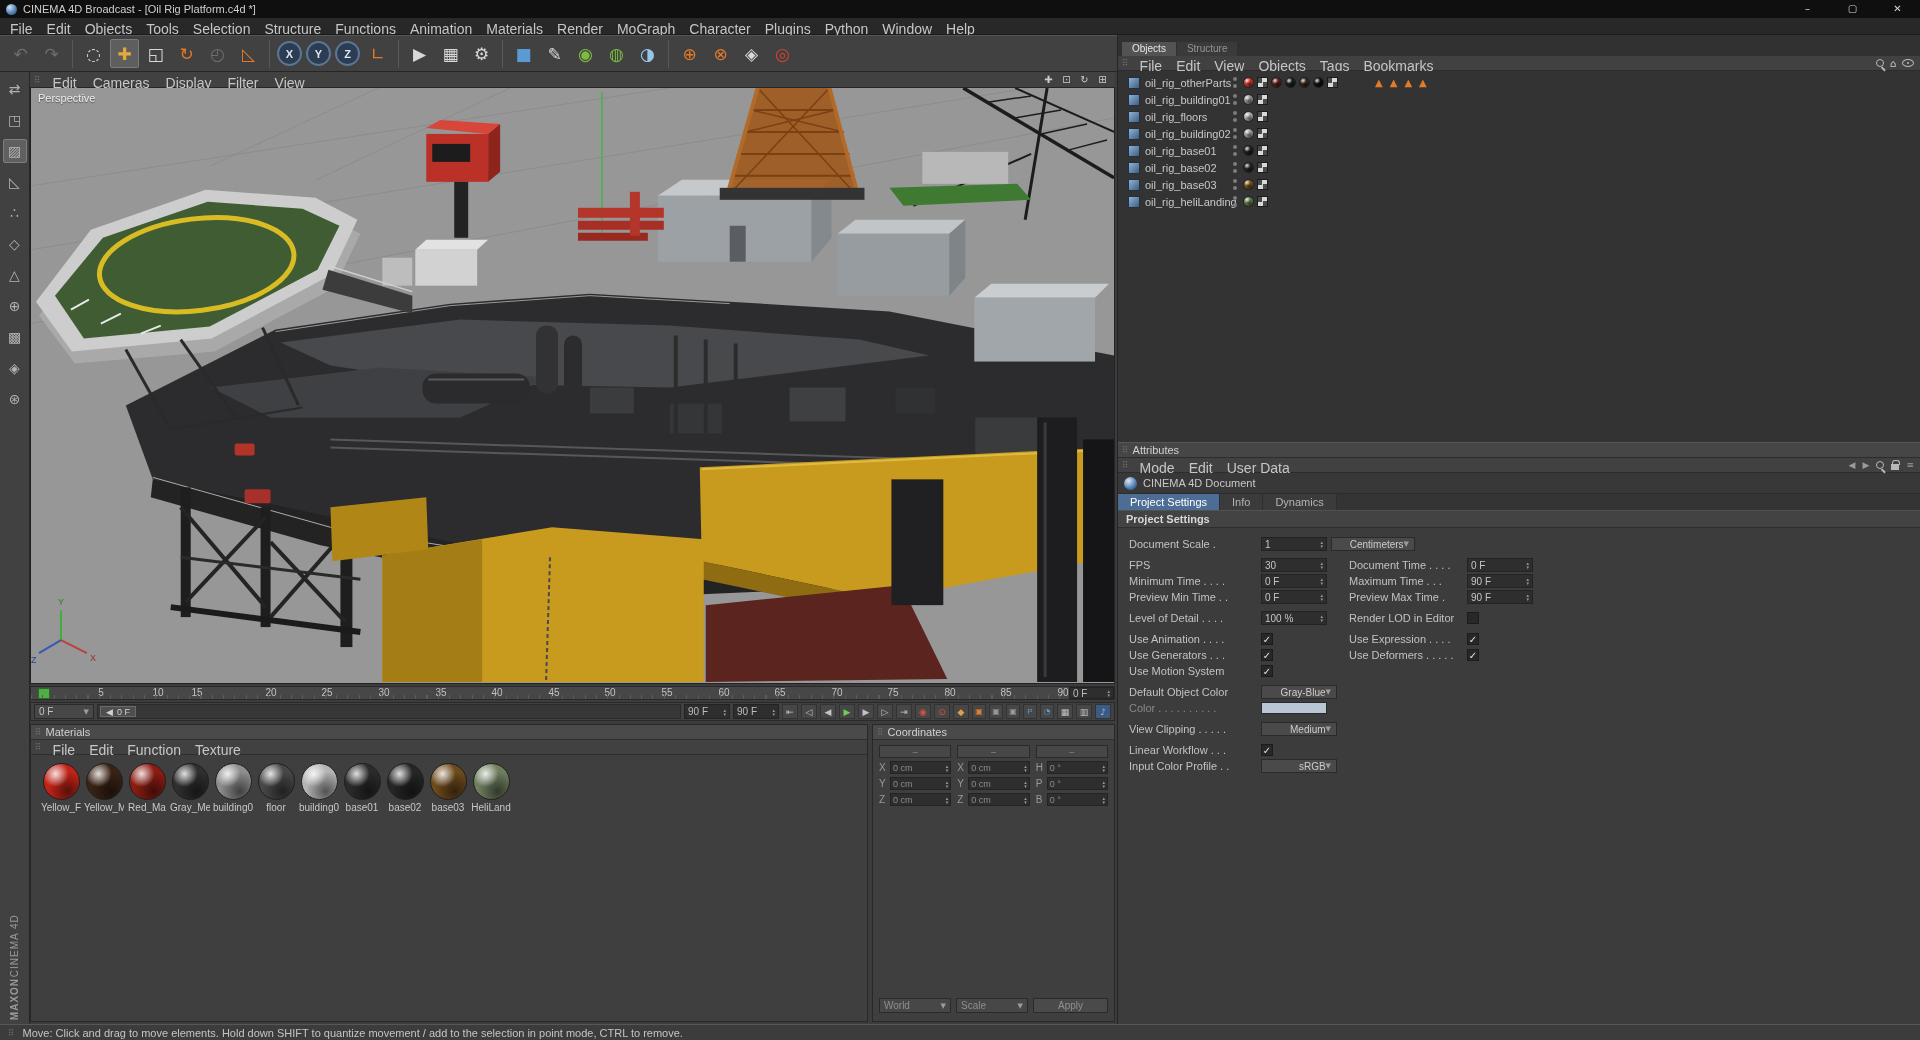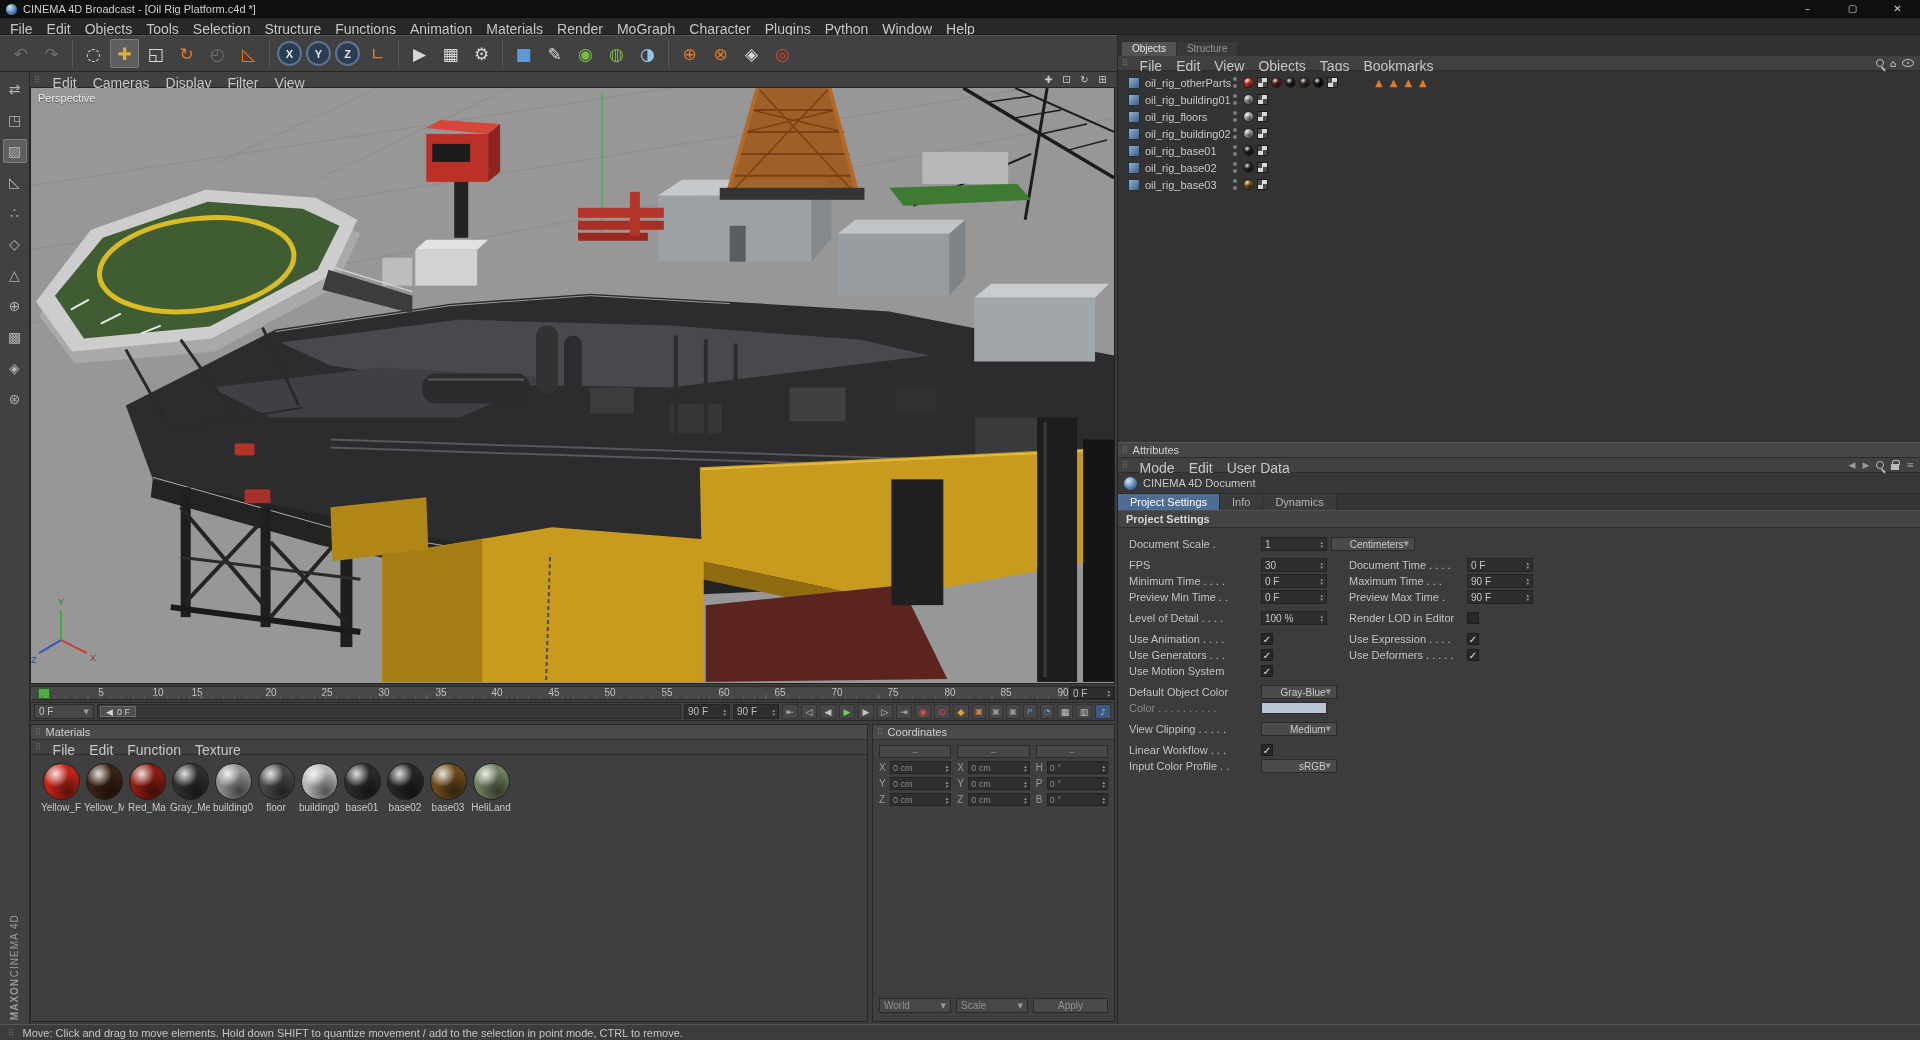--- a/index.html
+++ b/index.html
@@ -767,20 +767,32 @@
         <span class="row-tags">
           <span class="vdots">
               <i></i>
               <i></i>
             </span>
           <span class="tag sphere" style="--c: #7a5418;"></span>
           <span class="uvw"></span>
         </span>
       </div>
 
+      <div class="om-row">
+        <span class="obj-icon"></span>
+        <span class="obj-name">oil_rig_heliLanding</span>
+        <span class="row-tags">
+          <span class="vdots">
+              <i></i>
+              <i></i>
+            </span>
+          <span class="tag sphere" style="--c: #5f7a4a;"></span>
+          <span class="uvw"></span>
+        </span>
+      </div>
 
     </div>
 
     <div class="attr-header">
       <span class="grip g">⠿</span>
       <span>Attributes</span>
     </div>
     <div class="attr-mode">
       <span class="grip g">⠿</span>
       <span style="display:flex">

